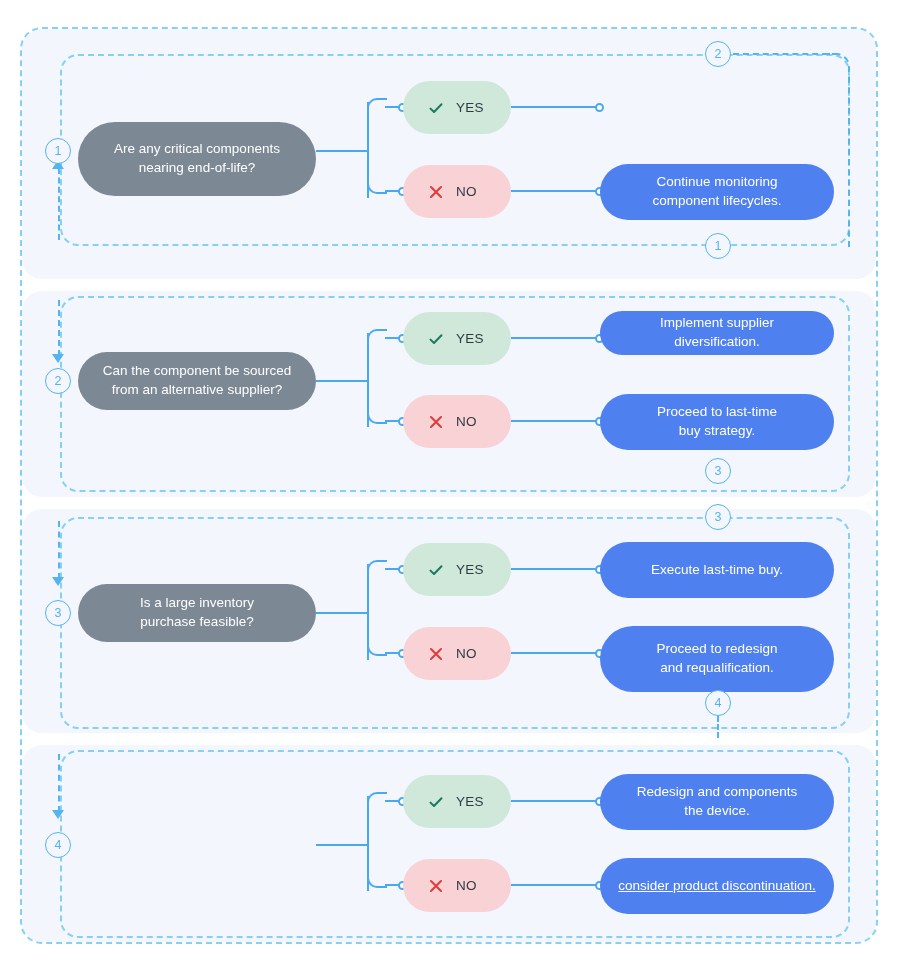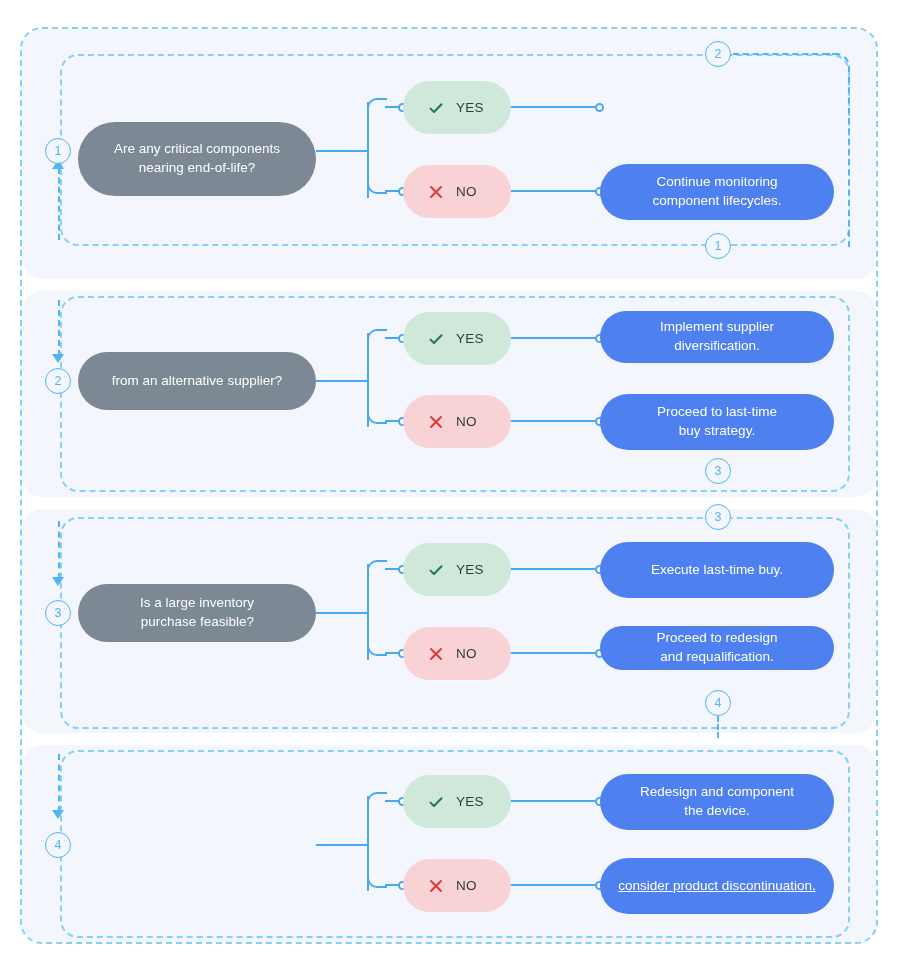--- a/index.html
+++ b/index.html
@@ -244,20 +244,21 @@
   <div class="dash-v" style="left:848px; top:77px; height:170px;"></div>
 
   <div class="section-dash" style="left:60px; top:296px; width:790px; height:196px;"></div>
 
   <div class="dash-v" style="left:58px; top:300px; height:56px;"></div>
   <div class="arrow-down" style="left:52px; top:354px;"></div>
   <div class="badge" style="left:45px; top:368px;">2</div>
 
   <div class="q-pill" style="left:78px; top:352px; width:238px; height:58px;">
     <span style="display:block;">
+      <span style="display:block;">Can the component be sourced</span>
       <span style="display:block;">from an alternative supplier?</span>
     </span>
   </div>
 
   <div class="conn conn-h" style="left:316px; top:380px; width:52px;"></div>
   <div class="conn conn-v" style="left:367px; top:333px; height:94px;"></div>
   <div class="conn-corner corner-tl" style="left:367px; top:329px; width:20px; height:16px;"></div>
   <div class="conn-corner corner-bl" style="left:367px; top:408px; width:20px; height:16px;"></div>
   <div class="conn conn-h" style="left:385px; top:337px; width:18px;"></div>
   <div class="conn conn-h" style="left:385px; top:420px; width:18px;"></div>
@@ -279,21 +280,21 @@
         </svg>
     </span>
     <span class="yn-label">NO</span>
   </div>
 
   <div class="conn conn-h" style="left:511px; top:337px; width:90px;"></div>
   <div class="conn conn-h" style="left:511px; top:420px; width:90px;"></div>
   <div class="dot" style="left:595px; top:334px;"></div>
   <div class="dot" style="left:595px; top:417px;"></div>
 
-  <div class="a-pill" style="left:600px; top:311px; width:234px; height:52px;">
+  <div class="a-pill" style="left:600px; top:311px; width:234px; height:44px;">
     <span style="display:block;">
       <span style="display:block;">Implement supplier</span>
       <span style="display:block;">diversification.</span>
     </span>
   </div>
   <div class="a-pill" style="left:600px; top:394px; width:234px; height:56px;">
     <span style="display:block;">
       <span style="display:block;">Proceed to last-time</span>
       <span style="display:block;">buy strategy.</span>
     </span>
@@ -303,21 +304,21 @@
 
   <div class="section-dash" style="left:60px; top:517px; width:790px; height:212px;"></div>
 
   <div class="dash-v" style="left:58px; top:521px; height:58px;"></div>
   <div class="arrow-down" style="left:52px; top:577px;"></div>
   <div class="badge" style="left:45px; top:600px;">3</div>
 
   <div class="badge" style="left:705px; top:504px;">3</div>
 
   <div class="q-pill" style="left:78px; top:584px; width:238px; height:58px;">
-    <span style="display:block;text-align:right;">
+    <span style="display:block;">
       <span style="display:block;">Is a large inventory</span>
       <span style="display:block;">purchase feasible?</span>
     </span>
   </div>
 
   <div class="conn conn-h" style="left:316px; top:612px; width:52px;"></div>
   <div class="conn conn-v" style="left:367px; top:564px; height:96px;"></div>
   <div class="conn-corner corner-tl" style="left:367px; top:560px; width:20px; height:16px;"></div>
   <div class="conn-corner corner-bl" style="left:367px; top:640px; width:20px; height:16px;"></div>
   <div class="conn conn-h" style="left:385px; top:568px; width:18px;"></div>
@@ -345,21 +346,21 @@
   <div class="conn conn-h" style="left:511px; top:568px; width:90px;"></div>
   <div class="conn conn-h" style="left:511px; top:652px; width:90px;"></div>
   <div class="dot" style="left:595px; top:565px;"></div>
   <div class="dot" style="left:595px; top:649px;"></div>
 
   <div class="a-pill" style="left:600px; top:542px; width:234px; height:56px;">
     <span style="display:block;">
       <span style="display:block;">Execute last-time buy.</span>
     </span>
   </div>
-  <div class="a-pill" style="left:600px; top:626px; width:234px; height:44px;">
+  <div class="a-pill" style="left:600px; top:626px; width:234px; height:66px;">
     <span style="display:block;">
       <span style="display:block;">Proceed to redesign</span>
       <span style="display:block;">and requalification.</span>
     </span>
   </div>
 
   <div class="badge" style="left:705px; top:690px;">4</div>
   <div class="dash-v" style="left:717px; top:716px; height:22px;"></div>
 
   <div class="section-dash" style="left:60px; top:750px; width:790px; height:188px;"></div>
@@ -395,21 +396,21 @@
     <span class="yn-label">NO</span>
   </div>
 
   <div class="conn conn-h" style="left:511px; top:800px; width:90px;"></div>
   <div class="conn conn-h" style="left:511px; top:884px; width:90px;"></div>
   <div class="dot" style="left:595px; top:797px;"></div>
   <div class="dot" style="left:595px; top:881px;"></div>
 
   <div class="a-pill" style="left:600px; top:774px; width:234px; height:56px;">
     <span style="display:block;">
-      <span style="display:block;">Redesign and component</span>
+      <span style="display:block;">Redesign and components</span>
       <span style="display:block;">the device.</span>
     </span>
   </div>
   <div class="a-pill" style="left:600px; top:858px; width:234px; height:56px; padding:0 10px;">
     <span style="display:block;">
       <span style="display:block;text-decoration:underline;">consider product discontinuation.</span>
     </span>
   </div>
 
 </div>

